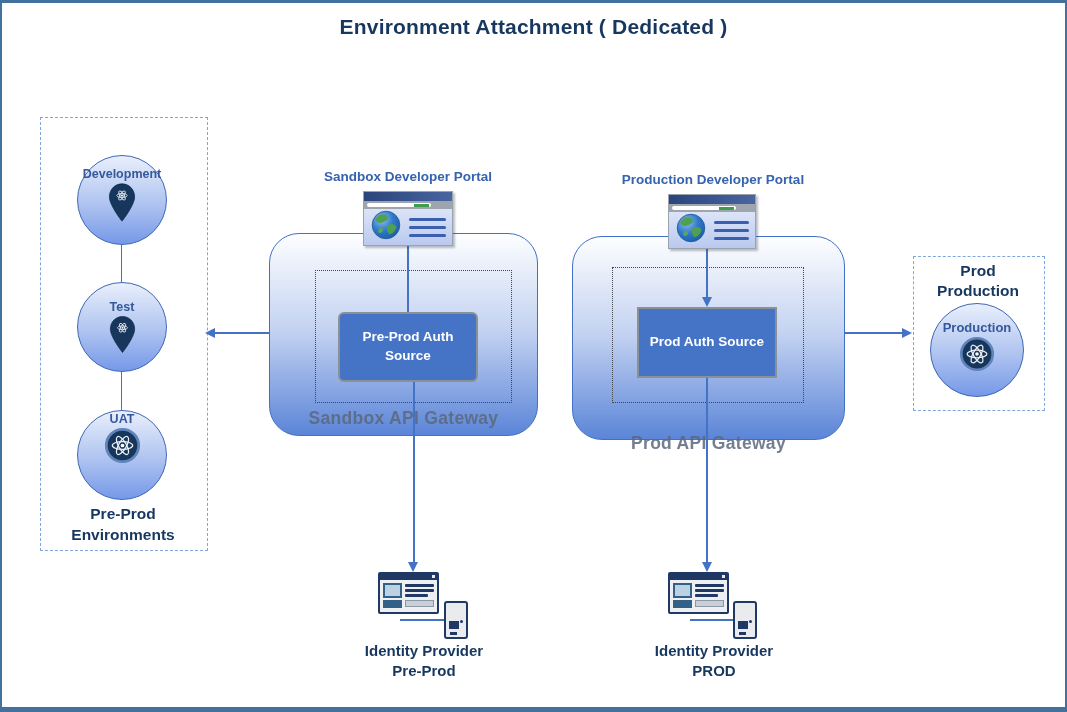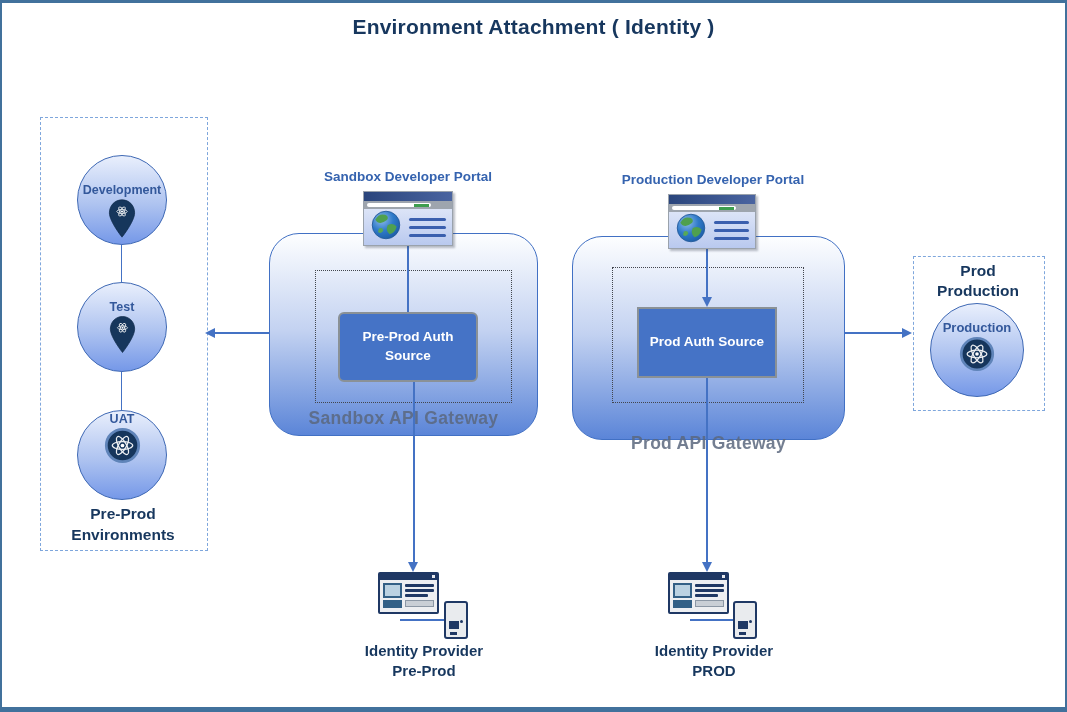--- a/index.html
+++ b/index.html
@@ -82,29 +82,29 @@
     border-radius:3px;box-sizing:border-box;}
   .idp-screen{position:absolute;left:3px;bottom:8px;width:10px;height:8px;background:#1F3864;}
   .idp-dot{position:absolute;right:3px;bottom:14px;width:3px;height:3px;background:#1F3864;border-radius:50%;}
   .idp-foot{position:absolute;left:4px;bottom:2px;width:7px;height:3px;background:#1F3864;}
 </style>
 </head>
 <body>
 
 <div class="canvas">
 
-  <div class="title">Environment Attachment ( Identity )</div>
+  <div class="title">Environment Attachment ( Dedicated )</div>
 
   <div class="dashed-group" style="left:38px;top:114px;width:166px;height:432px;"></div>
 
   <div class="line" style="left:119px;top:242px;width:1px;height:37px;"></div>
   <div class="line" style="left:119px;top:369px;width:1px;height:38px;"></div>
 
   <div class="envc" style="left:75px;top:152px;width:90px;height:90px;">
-    <span class="lbl" style="margin-top:27px;text-align:center;">Development</span>
+    <span class="lbl" style="margin-top:11px;text-align:center;">Development</span>
     <span style="margin-top:1px;">
       <svg width="28" height="41" viewBox="0 0 30 42">
         <path d="M15 1 C7.3 1 1.5 7.2 1.5 15 C1.5 24 15 41 15 41 C15 41 28.5 24 28.5 15 C28.5 7.2 22.7 1 15 1 Z" fill="#16365C" stroke="#0F2A4A" stroke-width="0.8"></path>
         <g transform="translate(15 13.5) scale(0.62)">
           <g stroke="#fff" stroke-width="1.5" fill="none" opacity="0.92">
             <ellipse rx="9" ry="3.4"></ellipse>
             <ellipse rx="9" ry="3.4" transform="rotate(60)"></ellipse>
             <ellipse rx="9" ry="3.4" transform="rotate(-60)"></ellipse>
           </g>
           <circle r="1.8" fill="#fff"></circle>

